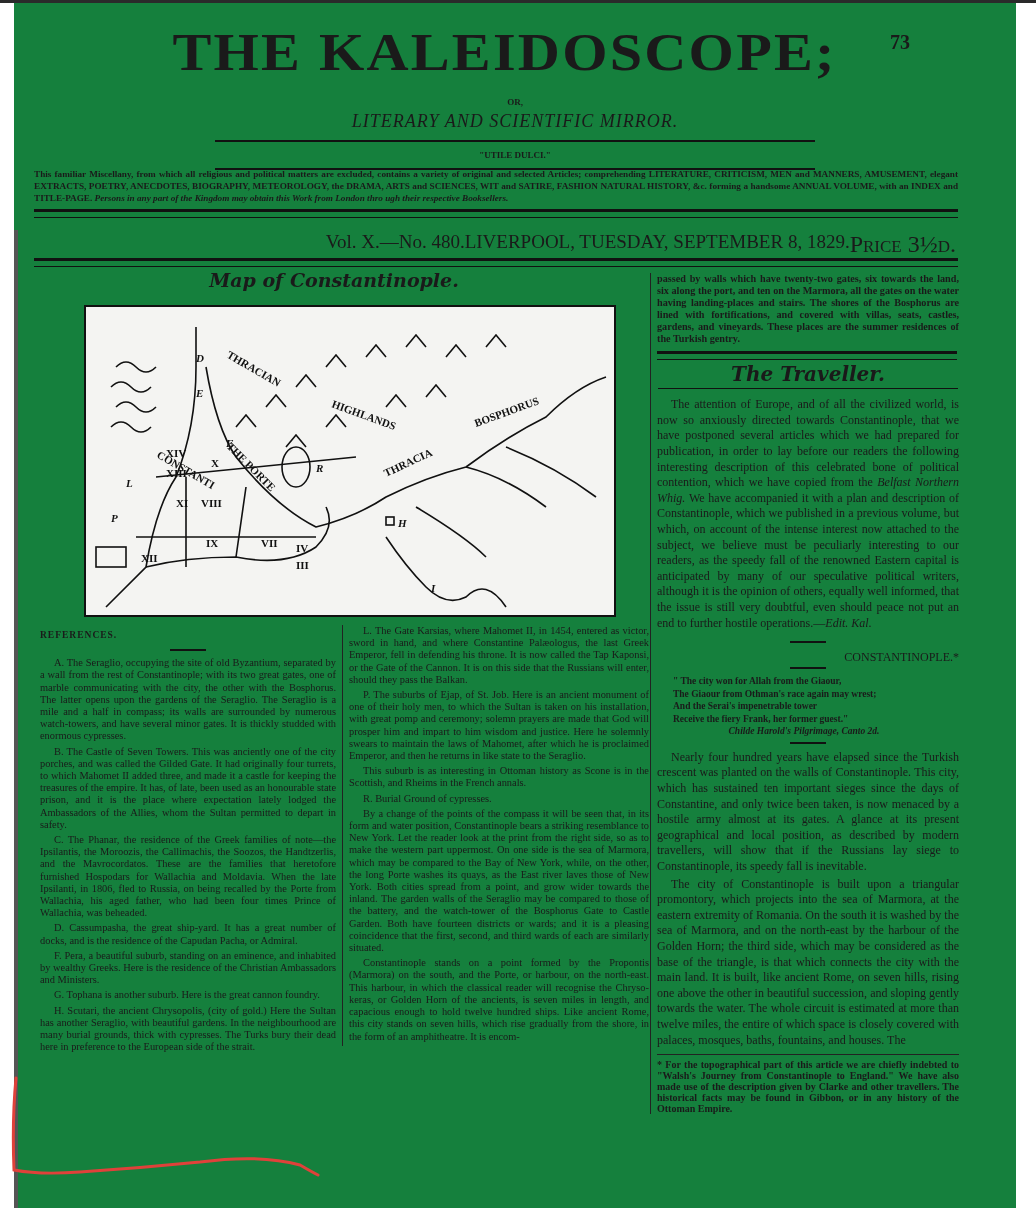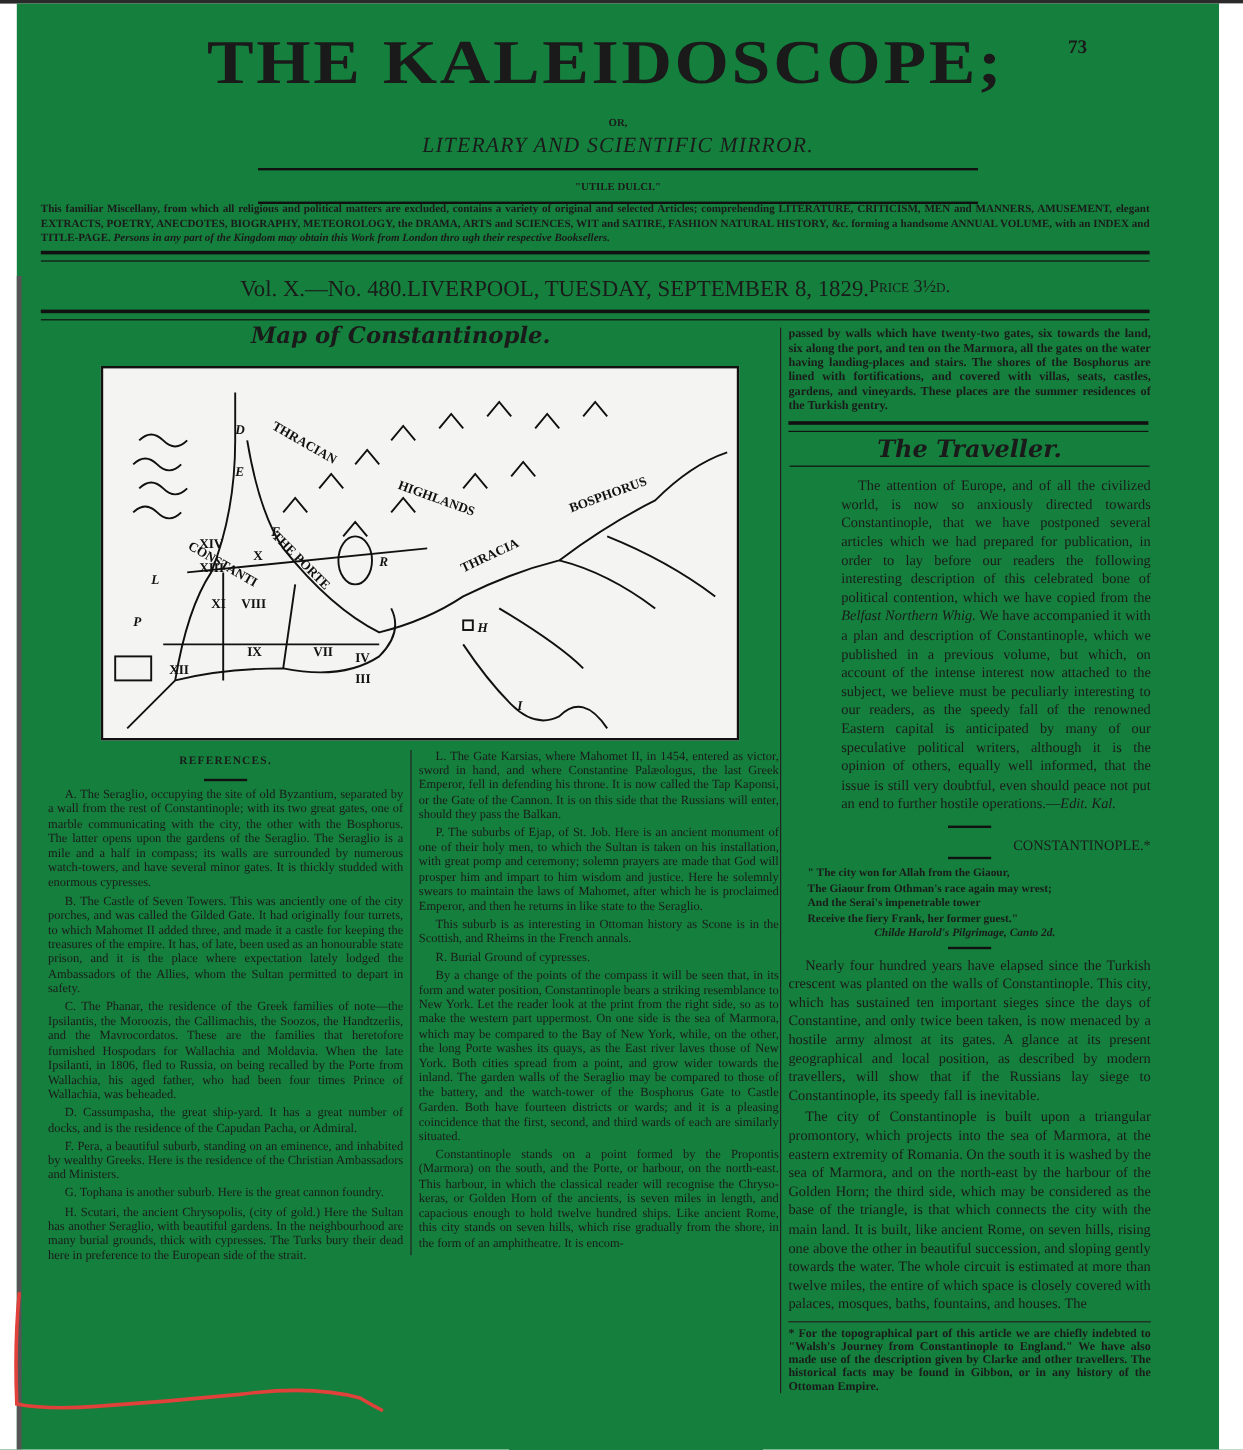--- a/index.html
+++ b/index.html
@@ -2,37 +2,37 @@
 <html><head>
 <meta charset="utf-8">
 <style>
   html,body{margin:0;padding:0;}
   body{width:1036px;height:1208px;background:#ffffff;position:relative;overflow:hidden;font-family:"Liberation Serif","DejaVu Serif",serif;color:#1a1a1a;}
   .topbar{position:absolute;left:0;top:0;width:1036px;height:3px;background:#2a2a2a;}
   .page{position:absolute;left:14px;top:3px;width:1002px;height:1205px;background:#15803d;}
   .leftedge{position:absolute;left:14px;top:230px;width:4px;height:978px;background:#555;}
   .masthead{position:absolute;left:0;top:22px;width:1002px;text-align:center;}
   .title{font-family:"Liberation Serif","DejaVu Serif",serif;font-weight:900;font-size:52px;letter-spacing:2px;transform:scaleX(1.12);display:inline-block;margin-left:-20px;line-height:56px;}
-  .pagenum{position:absolute;left:876px;top:6px;font-size:16px;font-weight:bold;}
+  .pagenum{position:absolute;left:876px;top:6px;font-size:20px;font-weight:bold;}
   .or{font-size:9px;font-weight:bold;margin-top:16px;}
   .subtitle{font-size:18px;font-style:italic;letter-spacing:1px;margin-top:4px;}
   .hr{height:2px;background:#111;margin:0 auto;}
   .motto{font-size:9px;font-weight:bold;margin:8px 0;}
   .blurb{position:absolute;left:20px;top:165px;width:924px;font-size:9.2px;font-weight:bold;line-height:12px;text-align:justify;}
   .rule-double{position:absolute;left:20px;width:924px;height:5px;border-top:3px solid #111;border-bottom:1px solid #111;}
-  .dateline{position:absolute;left:22px;top:228px;width:920px;display:flex;justify-content:center;font-size:19px;}
-  .dateline .price{font-variant:small-caps;font-size:15px;}
+  .dateline{position:absolute;left:22px;top:228px;width:920px;display:flex;justify-content:flex-end;font-size:19px;}
+  .dateline .price{font-variant:small-caps;font-size:24px;}
   .maptitle{position:absolute;left:40px;top:266px;width:560px;text-align:center;font-size:19px;font-weight:bold;font-family:"DejaVu Serif",serif;font-style:italic;}
   .mapbox{position:absolute;left:70px;top:302px;width:528px;height:308px;border:2px solid #111;background:#f4f4f2;}
   .col{position:absolute;font-size:10.4px;line-height:12.2px;text-align:justify;}
   .col p{margin:0 0 3px 0;text-indent:14px;}
   .col1{left:26px;top:626px;width:296px;}
   .col2{left:328px;top:622px;width:300px;border-left:1px solid #222;padding-left:6px;}
   .col3{left:636px;top:270px;width:302px;border-left:1px solid #222;padding-left:6px;}
-  .refhead{text-align:center;font-size:9.5px;font-weight:bold;letter-spacing:1px;margin-bottom:8px;}
+  .refhead{text-align:left;font-size:9.5px;font-weight:bold;letter-spacing:1px;margin-bottom:8px;}
   .shortrule{width:36px;height:2px;background:#111;margin:4px auto 6px;}
   .section-head{text-align:center;font-size:20px;font-weight:bold;font-style:italic;margin:8px 0;font-family:"DejaVu Serif",serif;}
   .col3 .body{font-size:12px;line-height:15.6px;}
   .col3 .body p{margin:0 0 2px;text-indent:14px;}
   .subhead{text-align:right;font-size:12px;font-weight:normal;margin:8px 0 4px;}
   .poem{font-size:9.5px;font-weight:bold;line-height:12.5px;padding-left:16px;}
   .poem .attr{text-align:center;font-style:italic;padding-right:24px;}
   .footnote{font-size:10px;font-weight:bold;line-height:11px;border-top:1px solid #222;padding-top:4px;margin-top:6px;text-align:justify;}
   .annot{position:absolute;left:0;top:0;pointer-events:none;}
   .rightpad{position:absolute;left:1016px;top:3px;width:20px;height:1205px;background:#ffffff;}
@@ -130,21 +130,21 @@
     <p>R. Burial Ground of cypresses.</p>
     <p>By a change of the points of the compass it will be seen that, in its form and water position, Constantinople bears a striking resemblance to New York. Let the reader look at the print from the right side, so as to make the western part uppermost. On one side is the sea of Marmora, which may be compared to the Bay of New York, while, on the other, the long Porte washes its quays, as the East river laves those of New York. Both cities spread from a point, and grow wider towards the inland. The garden walls of the Seraglio may be compared to those of the battery, and the watch-tower of the Bosphorus Gate to Castle Garden. Both have fourteen districts or wards; and it is a pleasing coincidence that the first, second, and third wards of each are similarly situated.</p>
     <p>Constantinople stands on a point formed by the Propontis (Marmora) on the south, and the Porte, or harbour, on the north-east. This harbour, in which the classical reader will recognise the Chryso-keras, or Golden Horn of the ancients, is seven miles in length, and capacious enough to hold twelve hundred ships. Like ancient Rome, this city stands on seven hills, which rise gradually from the shore, in the form of an amphitheatre. It is encom-</p>
   </div>
 
   <div class="col col3">
     <div style="font-size:10.2px;line-height:12px;font-weight:bold;">passed by walls which have twenty-two gates, six towards the land, six along the port, and ten on the Marmora, all the gates on the water having landing-places and stairs. The shores of the Bosphorus are lined with fortifications, and covered with villas, seats, castles, gardens, and vineyards. These places are the summer residences of the Turkish gentry.</div>
     <div class="rule-double" style="position:static;width:300px;margin-top:6px;"></div>
     <div class="section-head">The Traveller.</div>
     <div class="hr" style="width:300px;height:1px;"></div>
-    <div class="body" style="margin-top:8px;margin-left:44px;">
+    <div class="body" style="margin-top:8px;">
       <p><span>The attention of Europe, and of all the civilized world, is now so anxiously directed towards Constantinople, that we have postponed several articles which we had prepared for publication, in order to lay before our readers the following interesting description of this celebrated bone of political contention, which we have copied from the </span><i>Belfast Northern Whig.</i><span> We have accompanied it with a plan and description of Constantinople, which we published in a previous volume, but which, on account of the intense interest now attached to the subject, we believe must be peculiarly interesting to our readers, as the speedy fall of the renowned Eastern capital is anticipated by many of our speculative political writers, although it is the opinion of others, equally well informed, that the issue is still very doubtful, even should peace not put an end to further hostile operations.—</span><i>Edit. Kal.</i></p>
     </div>
     <div class="shortrule" style="margin-top:10px;"></div>
     <div class="subhead">CONSTANTINOPLE.*</div>
     <div class="shortrule"></div>
     <div class="poem">
       <div>" The city won for Allah from the Giaour,</div>
       <div>The Giaour from Othman's race again may wrest;</div>
       <div>And the Serai's impenetrable tower</div>
       <div>Receive the fiery Frank, her former guest."</div>

